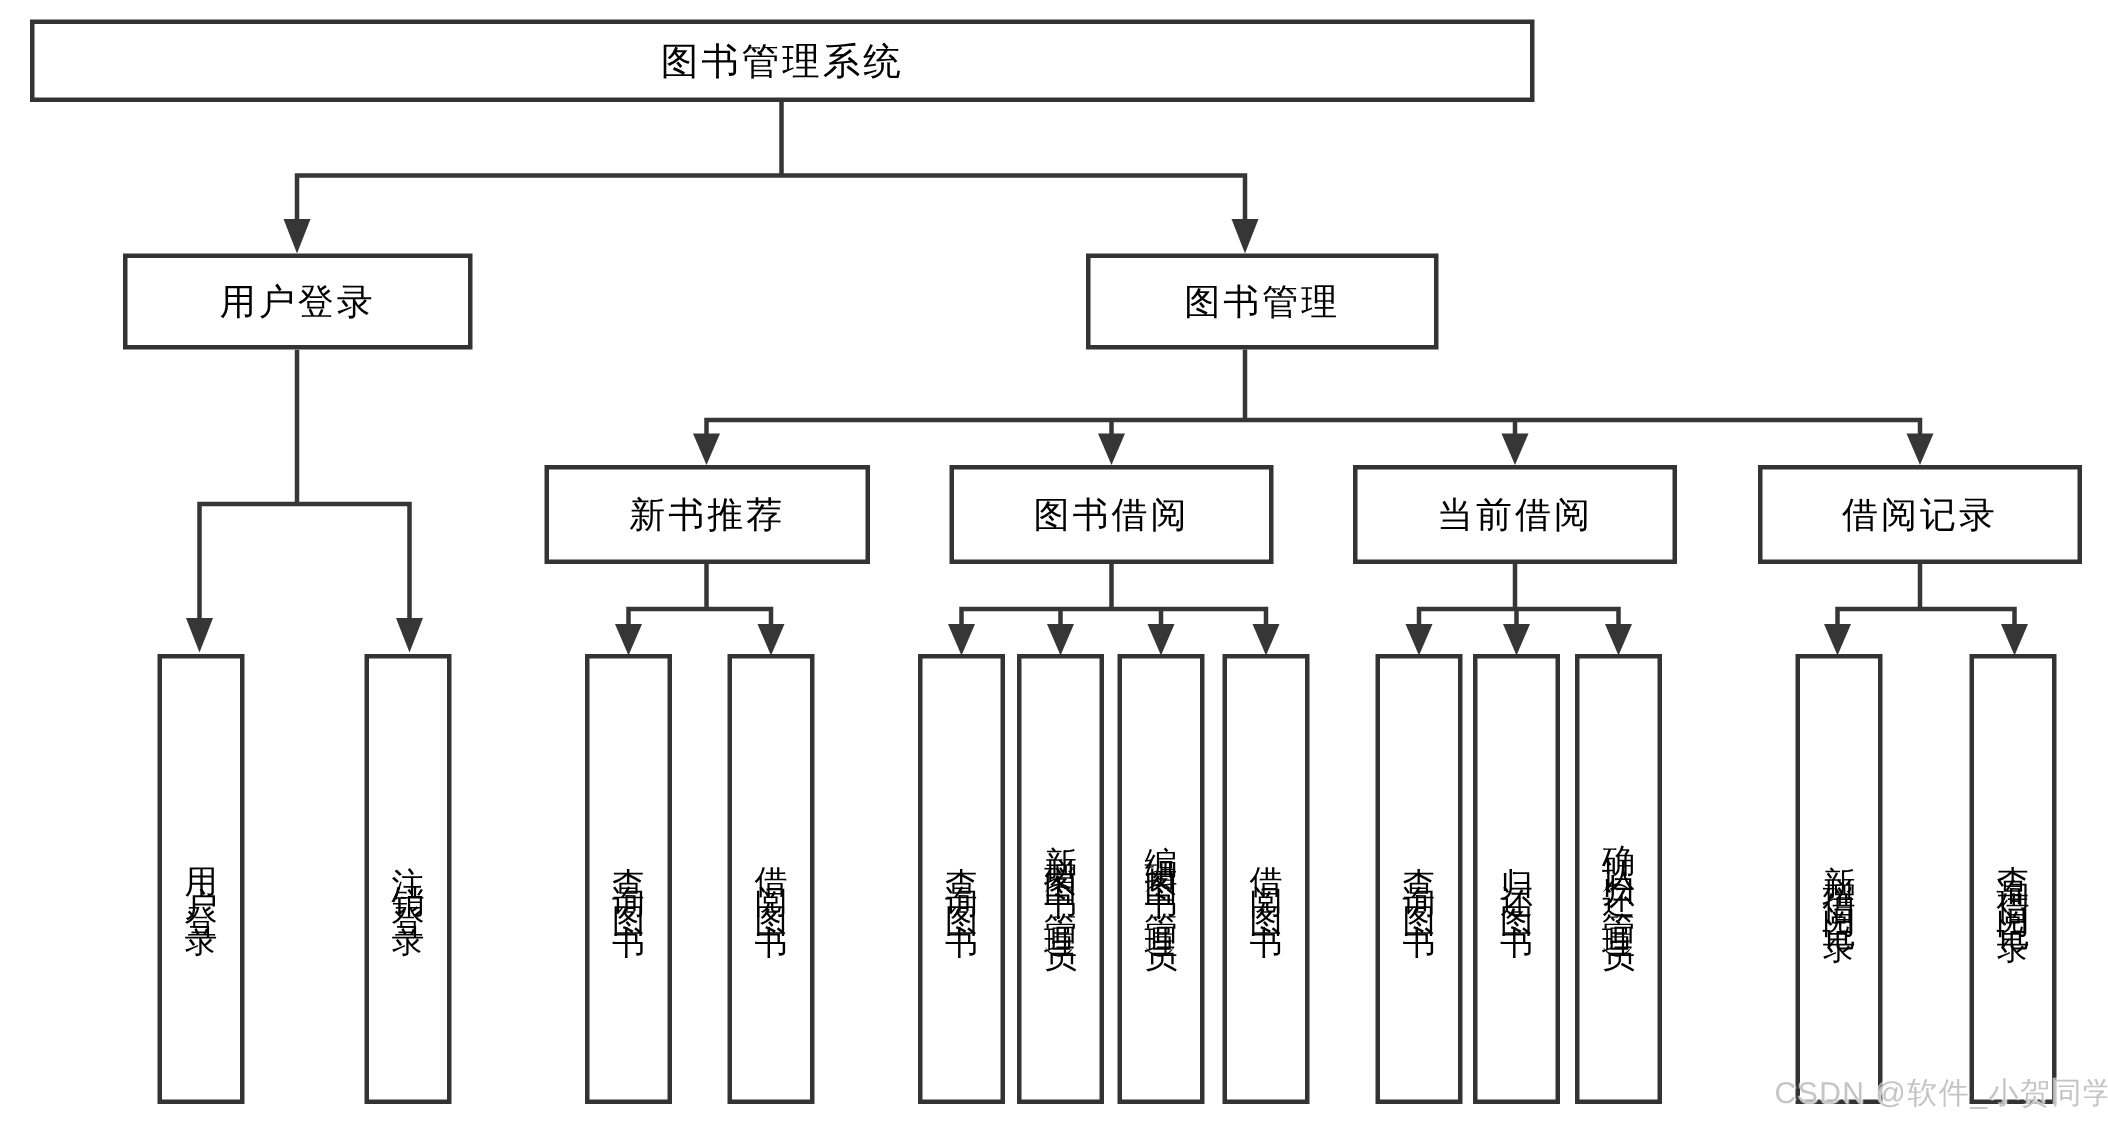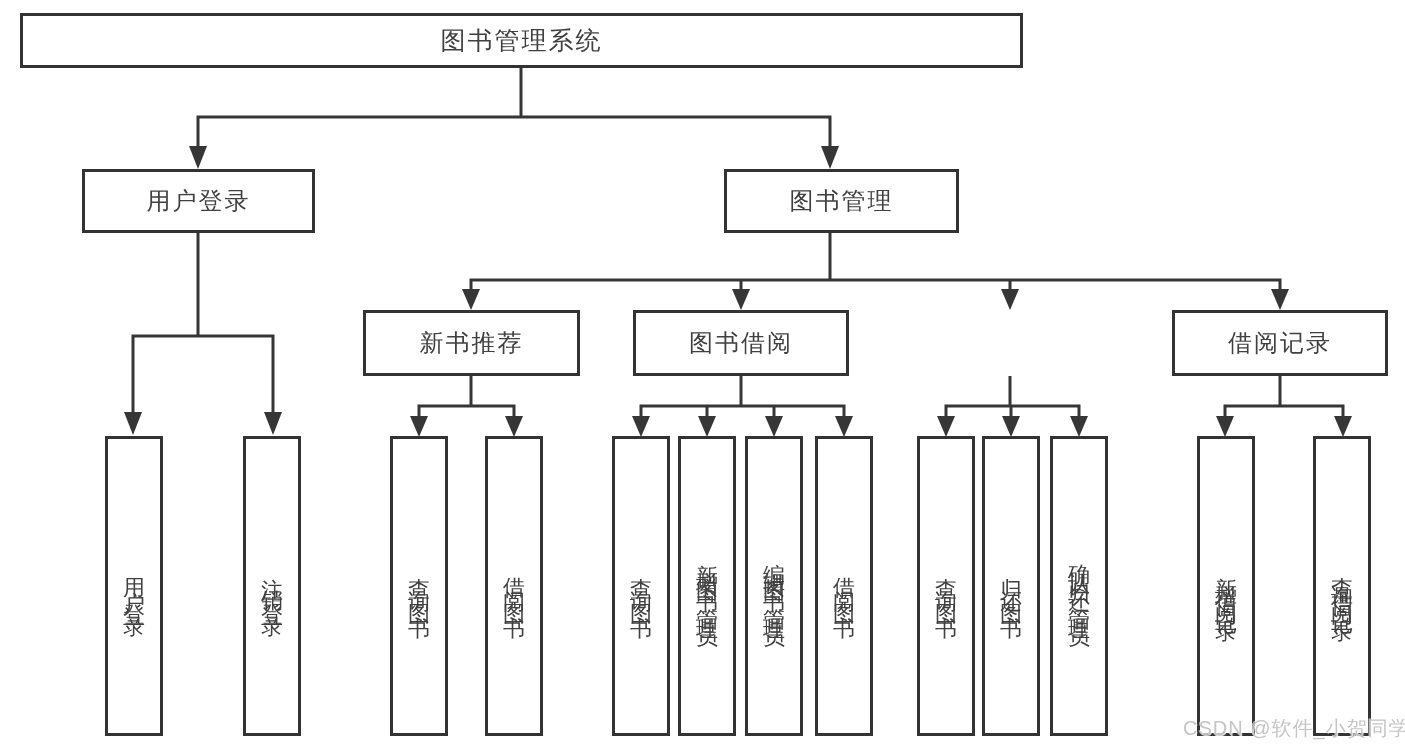--- a/index.html
+++ b/index.html
@@ -24,21 +24,21 @@
     pointer-events: none;
   }
   .node {
     position: absolute;
     box-sizing: border-box;
     background: #ffffff;
     border: 3px solid #333333;
     display: flex;
     align-items: center;
     justify-content: center;
-    color: #404040;
+    color: #000000;
   }
   .h-node {
     font-size: 24px;
     letter-spacing: 2px;
     white-space: nowrap;
   }
   .root-node {
     left: 20px; top: 13px; width: 1003px; height: 55px;
     font-size: 25px;
   }
@@ -105,20 +105,21 @@
     </g>
   </svg>
 
   <div class="node h-node root-node">图书管理系统</div>
 
   <div class="node h-node" style="left:82px; top:169px; width:233px; height:64px;">用户登录</div>
   <div class="node h-node" style="left:724px; top:169px; width:235px; height:64px;">图书管理</div>
 
   <div class="node h-node" style="left:633px; top:310px; width:216px; height:66px;">图书借阅</div>
   <div class="node h-node" style="left:363px; top:310px; width:217px; height:66px;">新书推荐</div>
+  <div class="node h-node" style="left:902px; top:310px; width:216px; height:66px;">当前借阅</div>
   <div class="node h-node" style="left:1172px; top:310px; width:216px; height:66px;">借阅记录</div>
 
   <div class="node v-node" style="left:105px;">
     <span class="vlabel sp-wide">用户登录</span>
   </div>
   <div class="node v-node" style="left:243px;">
     <span class="vlabel sp-wide">注销登录</span>
   </div>
 
   <div class="node v-node" style="left:390px;">

